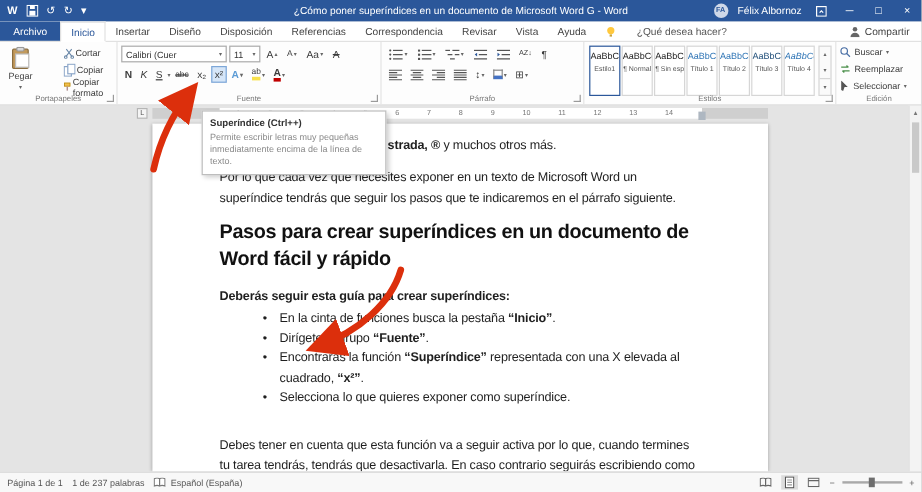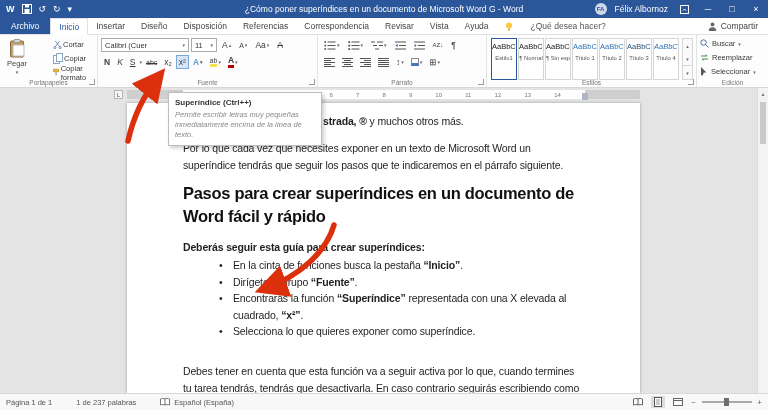--- a/index.html
+++ b/index.html
@@ -94,34 +94,34 @@
   .doc-bullets li::before { content:"•"; position:absolute; left:0; top:0; }
 
   
   .vscroll { position:absolute; right:0; top:88px; bottom:17px; width:11px; background:#f3f3f3;
              border-left:1px solid #dcdcdc; }
   .vthumb { position:absolute; left:2px; right:2px; top:14px; height:42px; background:#c9c9c9; }
   .varrow { position:absolute; top:2px; left:0; right:0; text-align:center; font-size:6px; color:#777; }
 
   
   .statusbar { position:absolute; left:0; right:0; bottom:0; height:17px; background:#f8f8f8;
-               border-top:1px solid #d8d8d8; display:flex; align-items:center; gap:24px;
+               border-top:1px solid #d8d8d8; display:flex; align-items:center; gap:8px;
                font-size:7.5px; color:#555; padding:0 6px; }
   .sb-right { margin-left:auto; display:flex; align-items:center; gap:6px; }
   .viewbtn { width:14px; height:12px; display:flex; align-items:center; justify-content:center; }
   .viewbtn.sel { background:#dcdcdc; }
   .zoomtrack { width:50px; height:2px; background:#a9a9a9; position:relative; }
   .zoomknob { position:absolute; left:22px; top:-3px; width:5px; height:8px; background:#6d6d6d; }
 
   
   .tooltip { position:absolute; left:168px; top:92px; width:154px; background:#fff;
              border:1px solid #bdbdbd; box-shadow:2px 2px 4px rgba(0,0,0,.2); z-index:40;
              padding:5px 6px; }
   .tt-title { font-size:8px; font-weight:bold; color:#333; margin-bottom:3px; }
-  .tt-body { font-size:7.5px; color:#8a8a8a; line-height:10px;font-style:italic; }
+  .tt-body { font-size:7.5px; color:#8a8a8a; line-height:10px; }
   .arrows { position:absolute; left:0; top:0; z-index:50; pointer-events:none; }
 </style>
 </head>
 <body>
 
 <div class="app">
 
   <div class="titlebar">
     <div class="qa">
       <span style="font-weight:bold;">W</span>

